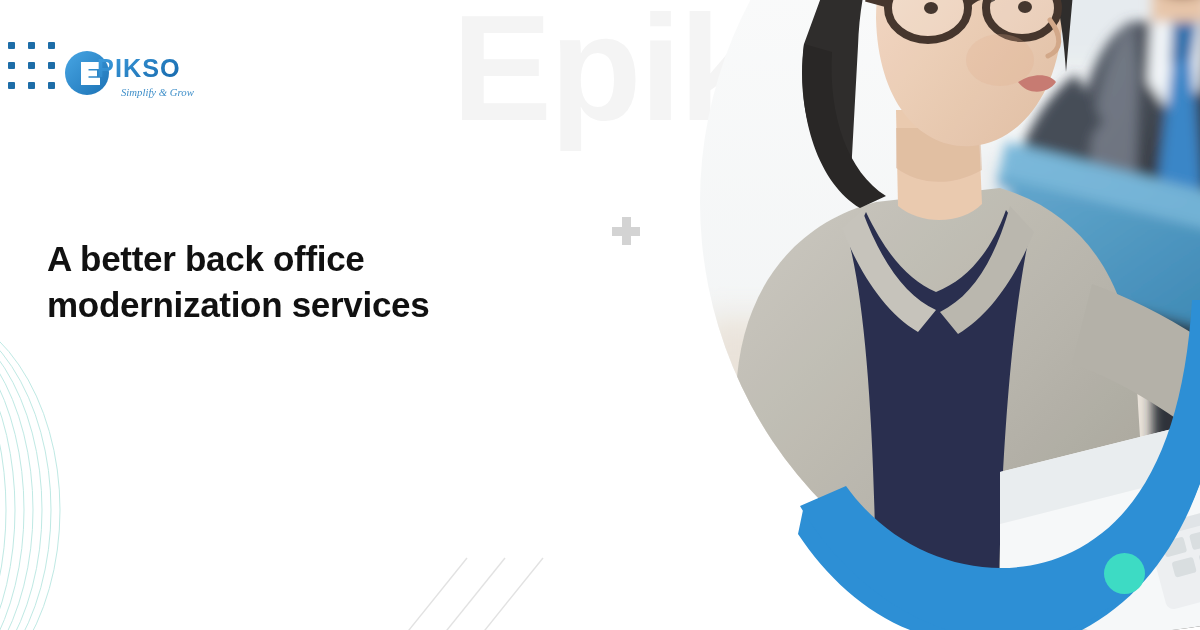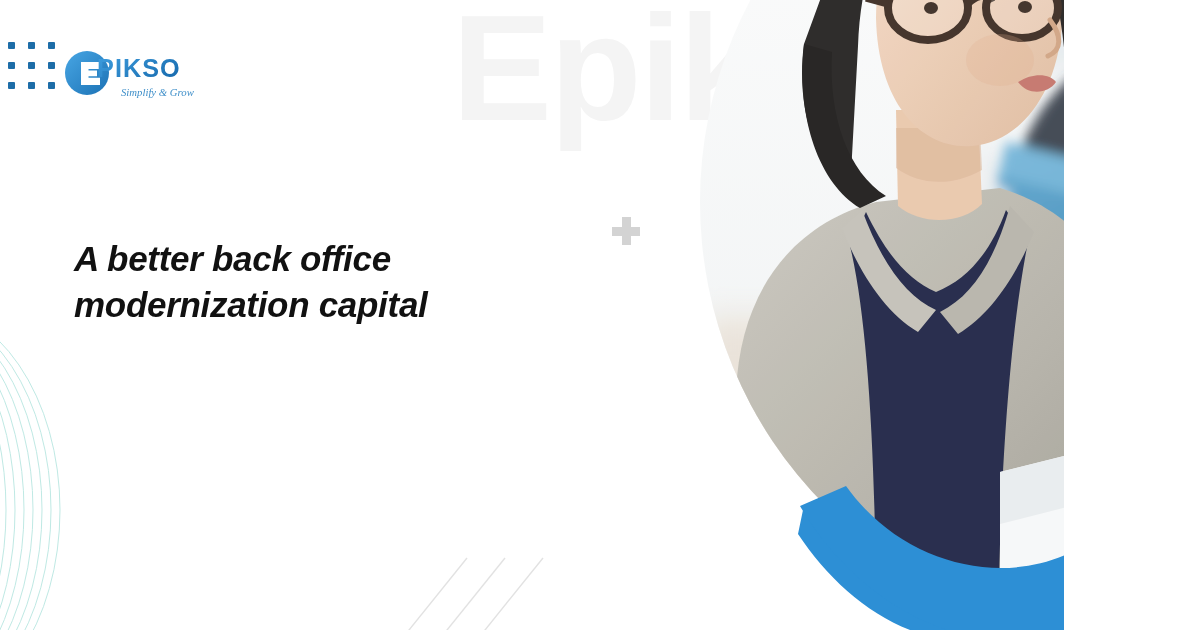--- a/index.html
+++ b/index.html
@@ -2,21 +2,21 @@
 <html><head>
 <meta charset="utf-8">
 <style>
   * { margin:0; padding:0; box-sizing:border-box; }
   html, body { width:1200px; height:630px; overflow:hidden; }
   body {
     font-family: "Liberation Sans", sans-serif;
     background:#ffffff;
     position:relative;
   }
-  #stage { position:absolute; inset:0; width:1064px; height:630px; overflow:hidden; background:#fff; }
+  #stage { position:absolute; inset:0; width:1200px; height:630px; overflow:hidden; background:#fff; }
 
   
   .arcs { position:absolute; left:-140px; top:300px; width:340px; height:420px; }
 
   
   .diaglines { position:absolute; left:405px; top:545px; width:160px; height:90px; }
 
   
   .dotgrid { position:absolute; left:8px; top:42px; display:grid;
              grid-template-columns:repeat(3,20px); grid-template-rows:repeat(3,20px); }
@@ -36,21 +36,21 @@
     font-family:"Liberation Sans", sans-serif;
   }
 
   
   .logo { position:absolute; left:9px; top:48px; width:200px; height:58px; }
   .logo-mark { position:absolute; left:55px; top:2px; width:46px; height:46px; }
   .logo-word { position:absolute; left:88px; top:4px; height:34px; }
   .logo-tag  { position:absolute; left:112px; top:36px; }
 
   
-  .copy { position:absolute; left:74px; top:236px; width:580px;font-style:italic; }
+  .copy { position:absolute; left:47px; top:236px; width:580px; }
   .headline {
     font-size:35px; font-weight:bold; color:#111111;
     line-height:1.31; letter-spacing:-0.3px;
   }
   .subcopy {
     margin-top:19px;
     font-size:18.5px; color:#6a6a6a; line-height:1.56; letter-spacing:-0.1px;
   }
 
   
@@ -372,17 +372,17 @@
       <text x="0" y="26" font-family="'Liberation Sans', sans-serif" font-size="28" font-weight="bold" letter-spacing="1.2" fill="url(#wordG)">PIKSO</text>
     </svg>
     <svg class="logo-tag" viewBox="0 0 92 18" width="76" height="17">
       <text x="0" y="13" font-family="'Liberation Serif', serif" font-size="13" font-style="italic" fill="#3f8fc9">Simplify &amp; Grow</text>
     </svg>
   </div>
 
   <div class="copy">
     <h1 class="headline">
       <span>A better back office</span><br>
-      <span>modernization capital</span>
+      <span>modernization services</span>
     </h1>
   </div>
 
 </div>
 
 </body></html>

